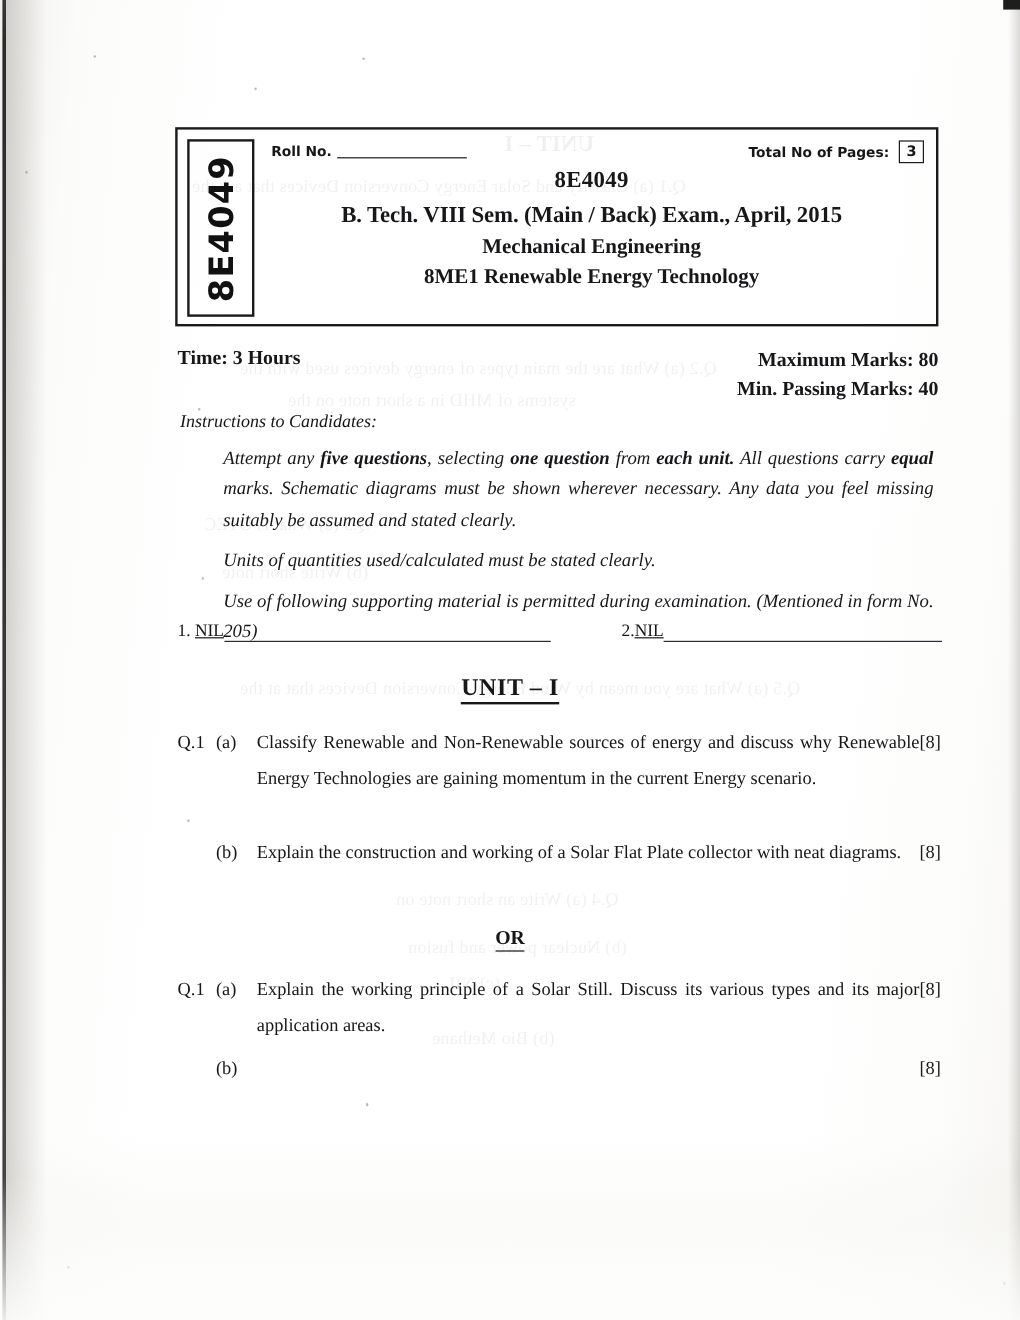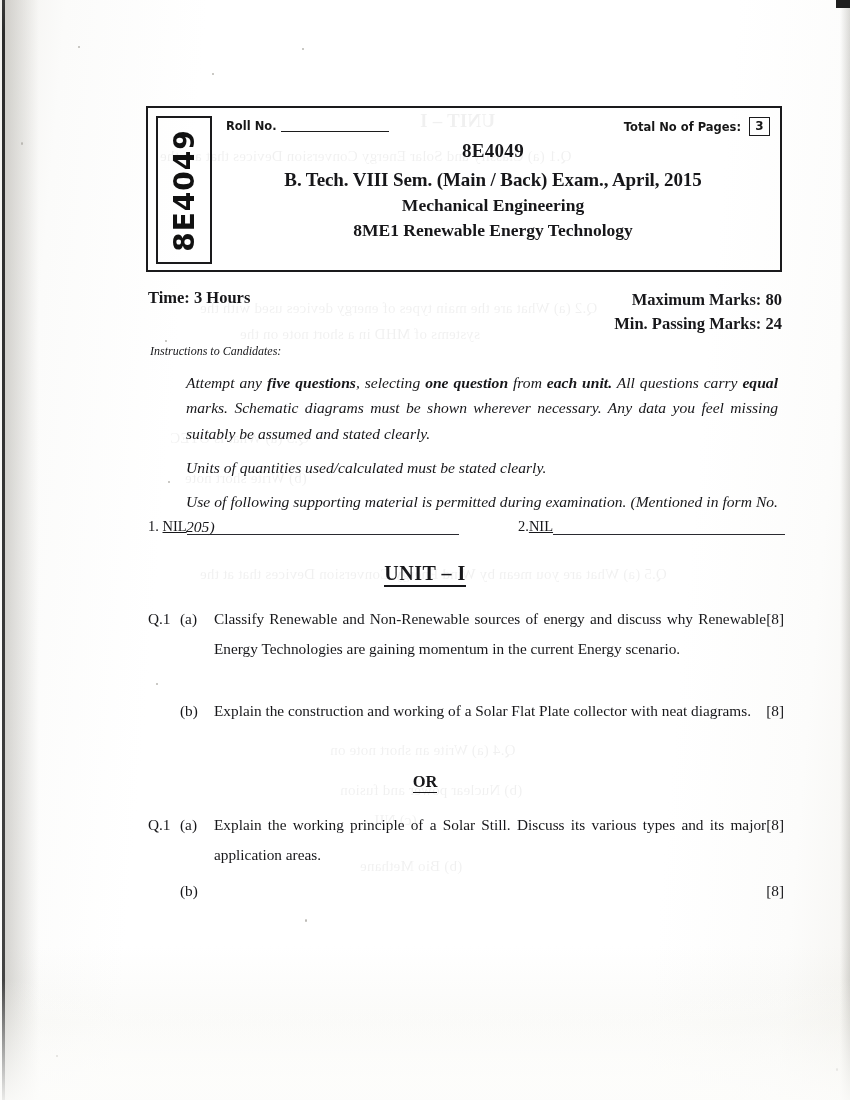--- a/index.html
+++ b/index.html
@@ -211,21 +211,21 @@
     font-size: 16.5px;
     line-height: 1.45;
   }
 
   
   .instr-title {
     position: absolute;
     left: 150px;
     top: 344px;
     font-style: italic;
-    font-size: 12px;
+    font-size: 15px;
   }
   .instr-body {
     position: absolute;
     left: 186px;
     width: 592px;
     top: 370px;
     font-style: italic;
     font-size: 15.6px;
     line-height: 1.62;
     text-align: justify;
@@ -372,21 +372,21 @@
         <div class="hdr-l1">B. Tech. VIII Sem. (Main / Back) Exam., April, 2015</div>
         <div class="hdr-l2">Mechanical Engineering</div>
         <div class="hdr-l3">8ME1 Renewable Energy Technology</div>
       </div>
     </div>
 
     <div class="meta-row">
       <div class="meta-left">Time: 3 Hours</div>
       <div class="meta-right">
         <div>Maximum Marks: 80</div>
-        <div>Min. Passing Marks: 24</div>
+        <div>Min. Passing Marks: 40</div>
       </div>
     </div>
 
     <div class="instr-title">Instructions to Candidates:</div>
 
     <div class="instr-body">
       <p><span>Attempt any </span><b>five questions</b><span>, selecting </span><b>one question</b><span> from </span><b>each unit.</b><span> All questions carry </span><b>equal</b><span> marks. Schematic diagrams must be shown wherever necessary. Any data you feel missing suitably be assumed and stated clearly.</span></p>
       <p>Units of quantities used/calculated must be stated clearly.</p>
       <p>Use of following supporting material is permitted during examination. (Mentioned in form No. 205)</p>
     </div>

